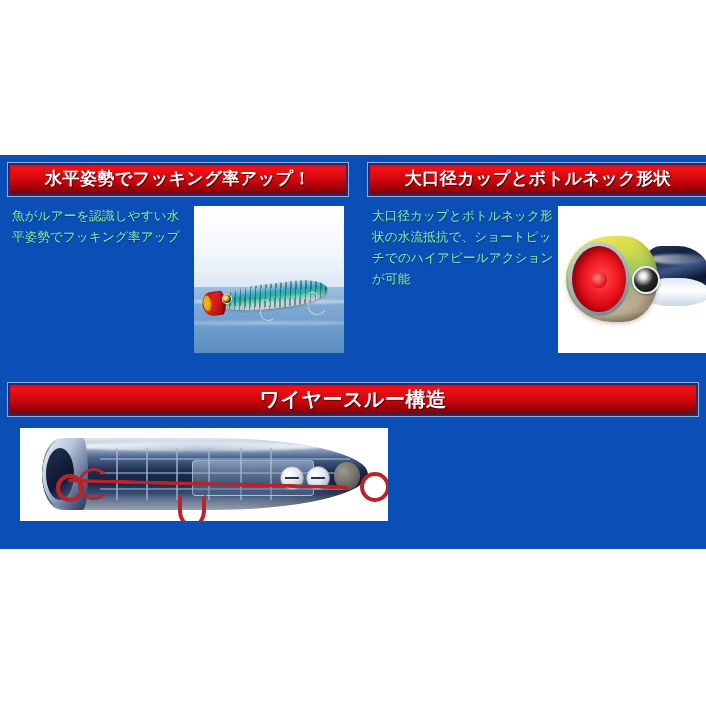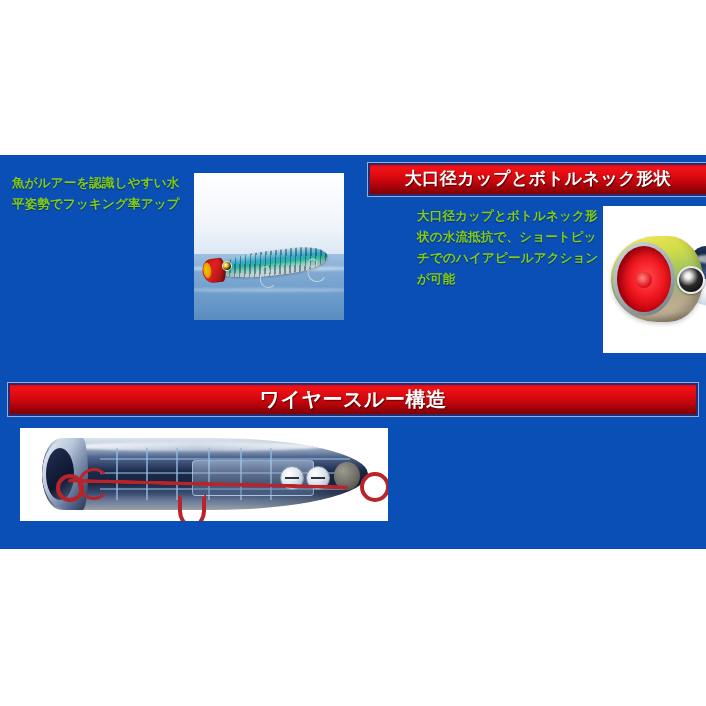--- a/index.html
+++ b/index.html
@@ -82,30 +82,30 @@
 
   
   .panel-body {
     display: flex;
     align-items: flex-start;
     padding-top: 10px;
   }
   .panel-body.row-wide { padding-top: 12px; }
 
   .panel-text {
-    color: #84cc16;
-    font-weight: bold;
+    color: #86efac;
+    font-weight: normal;
     font-size: 12.5px;
     line-height: 21px;
     letter-spacing: 0.2px;
     text-shadow: 0 1px 1px rgba(0,0,0,0.4);
     flex: 0 0 auto;
   }
   #panel-horizontal .panel-text { width: 178px; padding-left: 4px; }
-  #panel-cup .panel-text        { width: 182px; padding-left: 4px; margin-left: 45px; }
+  #panel-cup .panel-text        { width: 182px; padding-left: 4px; }
   #panel-wire .panel-text       { width: 310px; padding-left: 4px; font-size: 12px; line-height: 23px; }
 
   
   .figure {
     background: #ffffff;
     overflow: hidden;
     position: relative;
     flex: 0 0 auto;
   }
   #fig-horizontal { width: 150px; height: 147px; margin-left: 4px; }
@@ -416,20 +416,23 @@
 <body>
 
 <div id="page">
 
   <div class="letterbox top"></div>
 
   <div id="stage">
 
     <div class="panel panel-half" id="panel-horizontal">
 
+      <div class="panel-header">
+        <span class="panel-header-text">水平姿勢でフッキング率アップ！</span>
+      </div>
 
       <div class="panel-body">
 
         <div class="panel-text">魚がルアーを認識しやすい水平姿勢でフッキング率アップ</div>
 
         <div class="figure" id="fig-horizontal">
           <div class="sea-sky"></div>
           <div class="sea-water"></div>
 
           <div class="splash splash-1"></div>

